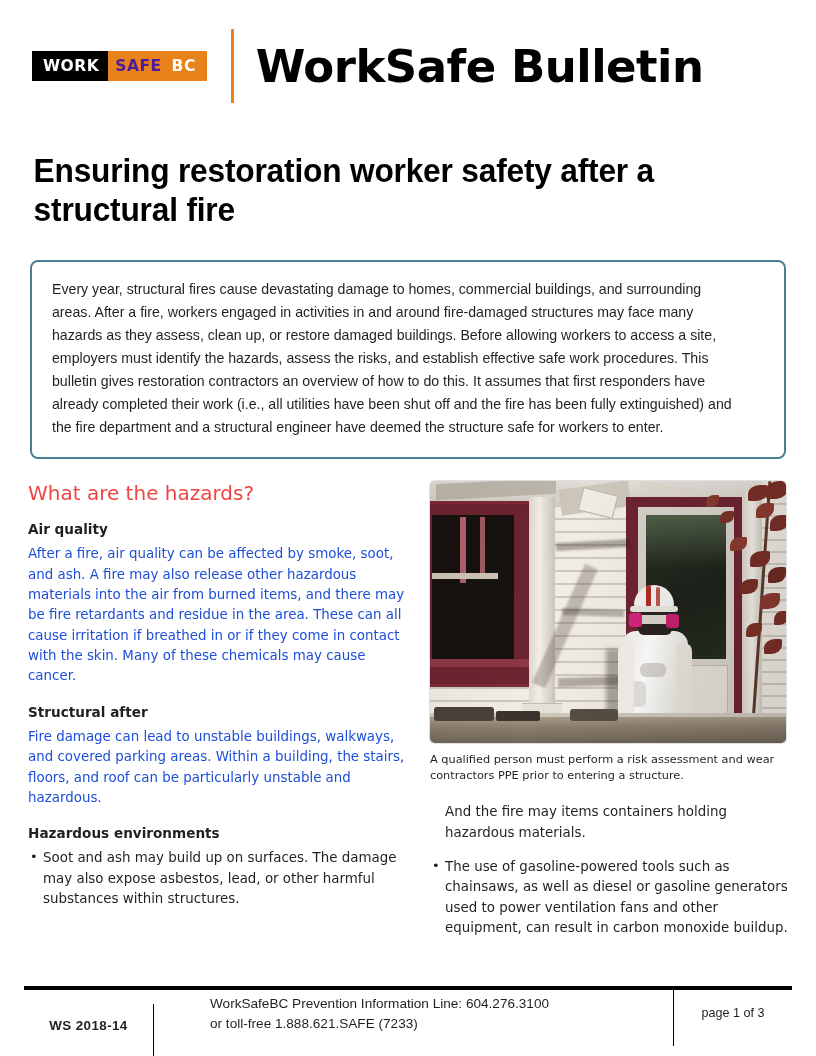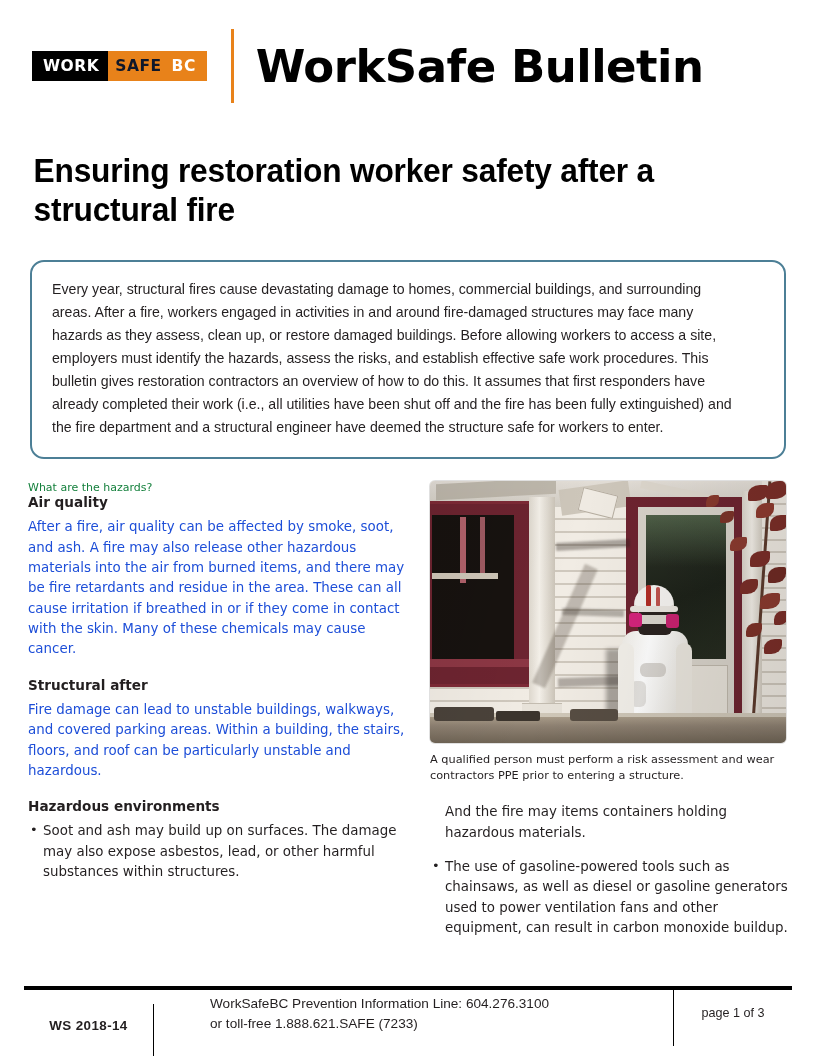--- a/index.html
+++ b/index.html
@@ -45,21 +45,21 @@
   .logo-work {
     background: #000000;
     color: #ffffff;
     display: flex;
     align-items: center;
     padding: 0 9px 0 11px;
     font-size: 15.5px;
   }
   .logo-safe {
     background: #e8821a;
-    color: #0f172a;
+    color: #4c1d95;
     display: flex;
     align-items: center;
     padding: 0 7px;
     font-size: 15.5px;
   }
   .logo-bc {
     background: #e8821a;
     color: #ffffff;
     display: flex;
     align-items: center;
@@ -96,21 +96,21 @@
     padding: 0 10px;
     max-width: 730px;
     transform: scaleX(0.96);
     transform-origin: left center;
   }
 
   
   .intro-box {
     margin: 30px 6px 0 6px;
     border: 2px solid #4c7f96;
-    border-radius: 14px;
+    border-radius: 8px;
     padding: 16px 20px 18px 20px;
     box-sizing: border-box;
   }
   .intro-text {
     font-family: "Liberation Sans Narrow", "Liberation Sans", sans-serif;
     font-size: 14.6px;
     line-height: 1.58;
     color: #231f20;
     margin: 0;
     transform: scaleX(0.97);
@@ -122,24 +122,24 @@
     display: flex;
     margin-top: 22px;
     padding: 0 4px;
     gap: 24px;
   }
   .col-left { width: 378px; flex: 0 0 378px; }
   .col-right { width: 362px; flex: 0 0 362px; }
 
   h2.section-head {
     font-family: "DejaVu Sans", sans-serif;
-    font-size: 11px;
+    font-size: 20px;
     font-weight: normal;
-    color: #15803d;
-    margin: 0 0 0 0;
+    color: #ef4444;
+    margin: 0 0 16px 0;
   }
   h3.sub-head {
     font-family: "DejaVu Sans", sans-serif;
     font-size: 13.6px;
     font-weight: bold;
     color: #231f20;
     margin: 0 0 7px 0;
   }
   p.body-text {
     font-family: "DejaVu Sans", sans-serif;

